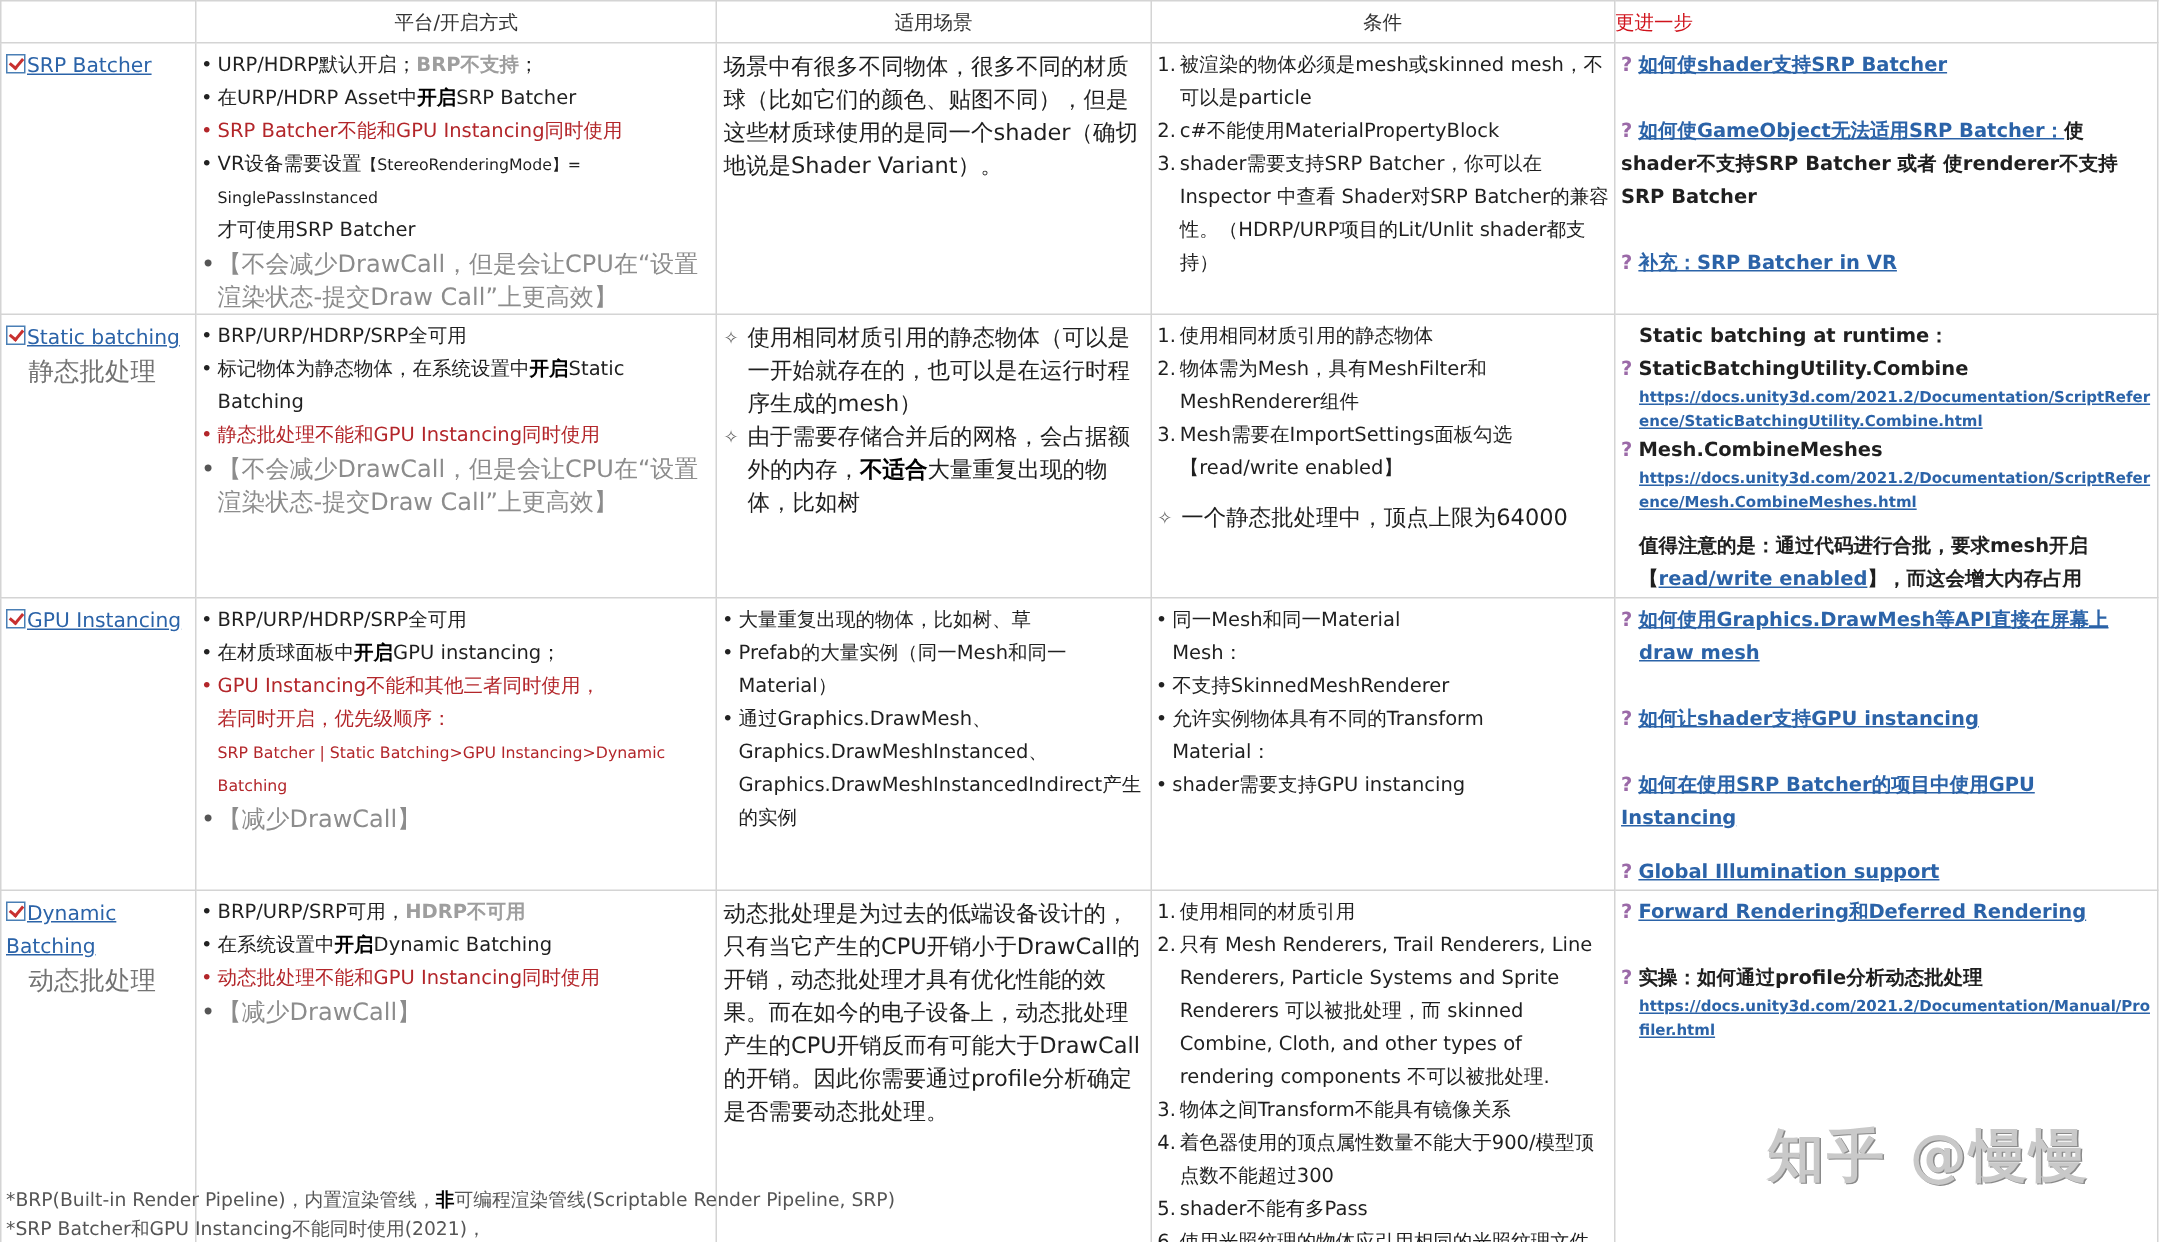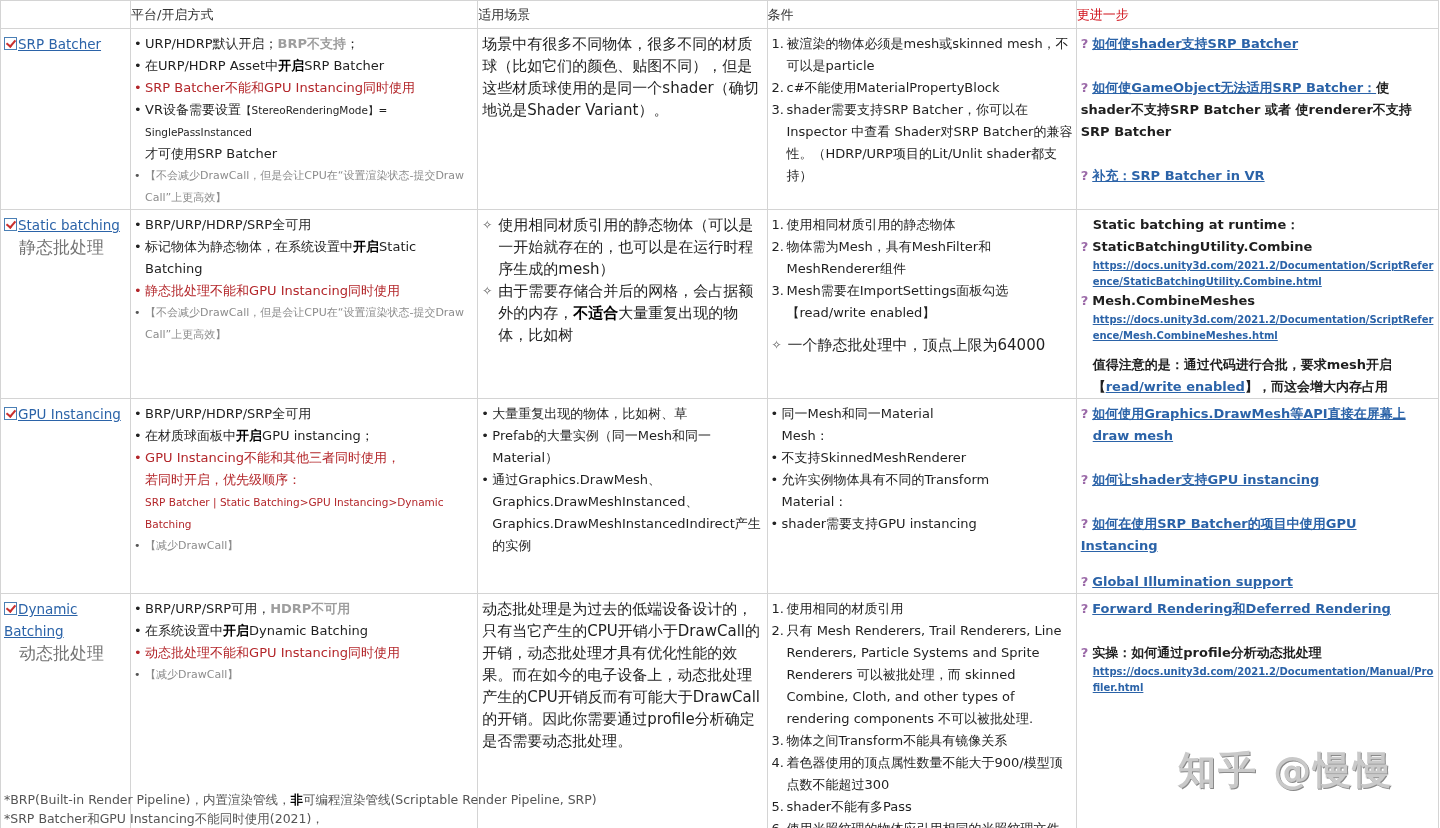--- a/index.html
+++ b/index.html
@@ -1,33 +1,33 @@
 <!DOCTYPE html>
 <html><head>
 <meta charset="utf-8">
 <style>
   html, body { margin:0; padding:0; background:#ffffff; }
   body { width:1440px; height:828px; position:relative; overflow:hidden;
          font-family:"DejaVu Sans","Liberation Sans",sans-serif; color:#1f1f1f; }
   table.grid { position:absolute; left:0; top:0; border-collapse:collapse; table-layout:fixed; width:1439px; }
   table.grid td, table.grid th { border:1px solid #d4d4d4; vertical-align:top; padding:0; }
-  th { font-weight:normal; font-size:13px; height:27px; text-align:left; vertical-align:middle !important; color:#333; }
+  th { font-weight:normal; font-size:13px; height:27px; text-align:center; vertical-align:middle !important; color:#333; }
   th.more { text-align:left; color:#d0121b; font-weight:normal; padding-left:4px; }
   .c0 { width:130px; } .c1 { width:347px; } .c2 { width:289px; } .c3 { width:309px; } .c4 { width:362px; }
   tr.r1 td { height:156px; } tr.r2 td { height:184px; } tr.r3 td { height:172px; } tr.r4 td { height:242px; }
   .name { padding:4px 0 0 3px; font-size:13.5px; line-height:22px; }
   .chk { display:inline-block; width:11px; height:11px; border:1px solid #4a7fb5; vertical-align:-1px; margin-right:1px; position:relative; background:#fff;}
   .chk:after { content:""; position:absolute; left:3px; top:0px; width:4px; height:7px; border:solid #c8302f; border-width:0 2px 2px 0; transform:rotate(40deg); }
   a, .link { color:#2b63a8; text-decoration:underline; }
   .sub { padding-left:18px; font-size:17px; color:#737373; }
   ul.bl { list-style:none; margin:0; padding:4px 2px 0 3px; font-size:13px; line-height:22px; }
   ul.bl li { position:relative; padding-left:11px; }
   ul.bl li:before { content:"•"; position:absolute; left:0; top:0; color:#222; }
   ul.bl li.red { color:#b3262a; } ul.bl li.red:before { color:#b3262a; }
-  ul.bl li.gray { color:#8c8c8c; font-size:11px; } ul.bl li.gray:before { color:#555; }
+  ul.bl li.gray { color:#8c8c8c; font-size:16px; } ul.bl li.gray:before { color:#555; }
   .b { font-weight:bold; color:#000; }
   .g { color:#9e9e9e; font-weight:bold; }
   .sm { font-size:10.5px; }
   .tx { padding:4px 4px 0 4px; font-size:15px; line-height:22px; }
   ol.nl { margin:0; padding:4px 2px 0 4px; list-style:none; font-size:13px; line-height:22px; }
   ol.nl li { position:relative; padding-left:15px; }
   ol.nl li .n { position:absolute; left:0; top:0; }
   .dia { position:relative; padding-left:16px; }
   .dia:before { content:"✧"; position:absolute; left:0; top:0; color:#666; font-size:12px; }
   .q { padding:4px 4px 0 4px; font-size:13px; line-height:22px;font-weight:bold; }

